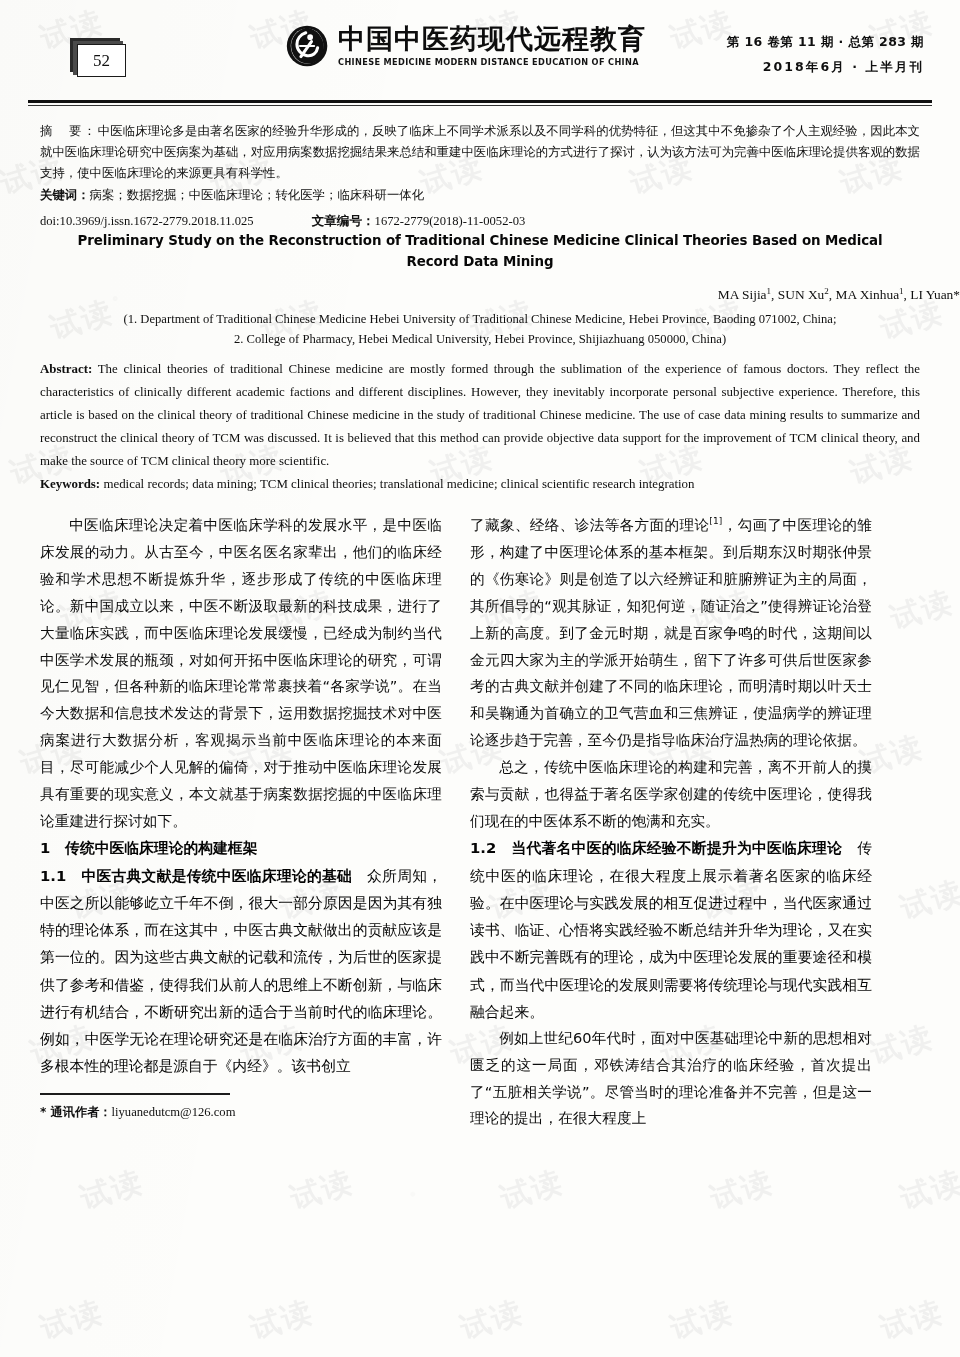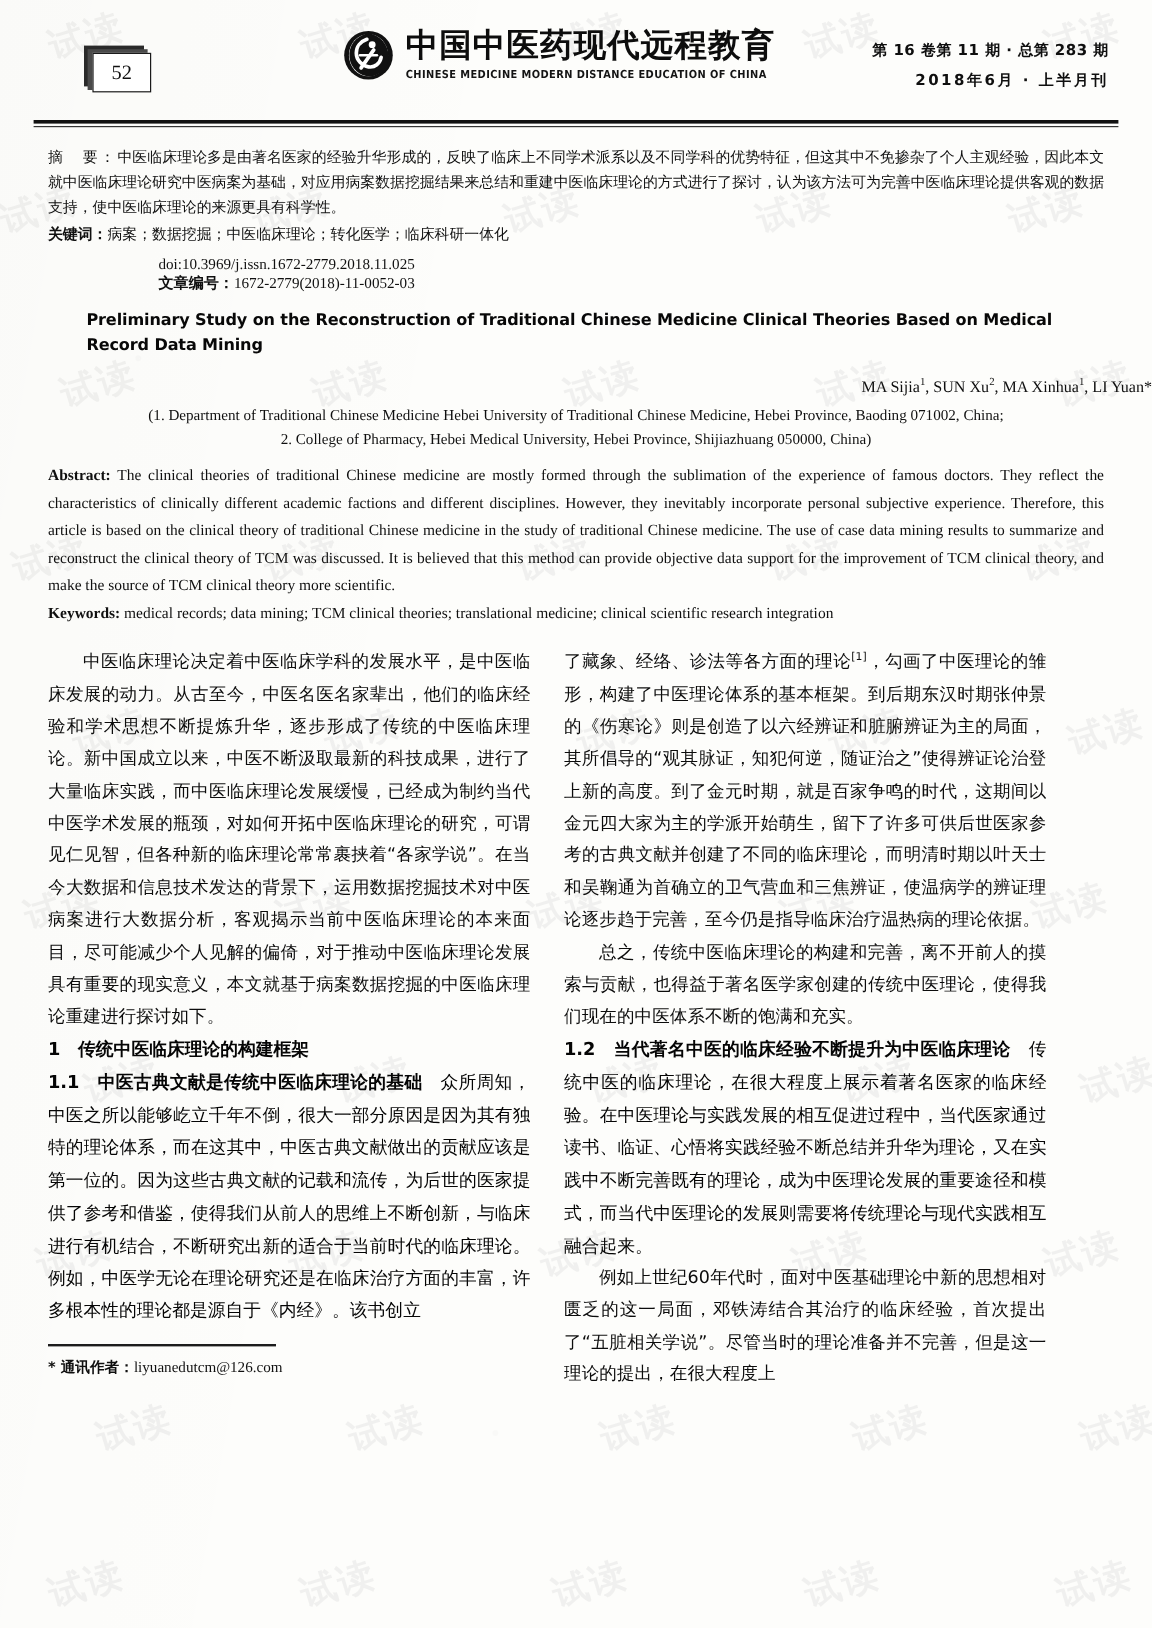--- a/index.html
+++ b/index.html
@@ -190,29 +190,29 @@
     line-height: 1.7;
     color: #101010;
   }
   .kw-cn .lbl { font-weight: 700; }
   .doi-row {
     margin: 7px 40px 0 40px;
     display: flex;
     align-items: baseline;
     font-size: 12.6px;
     color: #101010;
-    flex-direction: column;
   }
   .doi-val { font-family: "Liberation Serif", serif; }
-  .art-no { margin-left: 92px; font-family: "Liberation Serif", serif; }
+  .art-no { margin-left: 58px; font-family: "Liberation Serif", serif; }
   .art-no .lbl { font-family: "DejaVu Sans", sans-serif; font-weight: 700; }
 
   
   .en-title {
-    margin: 12px 72px 0 72px;
+    margin: 0 72px 0 72px;
+    text-align: center;
     font-family: "DejaVu Sans", sans-serif;
     font-size: 13.4px;
     font-weight: 700;
     line-height: 1.62;
     color: #080808;
     letter-spacing: -0.1px;
   }
   .en-authors {
     margin-top: 13px;
     text-align: right;

